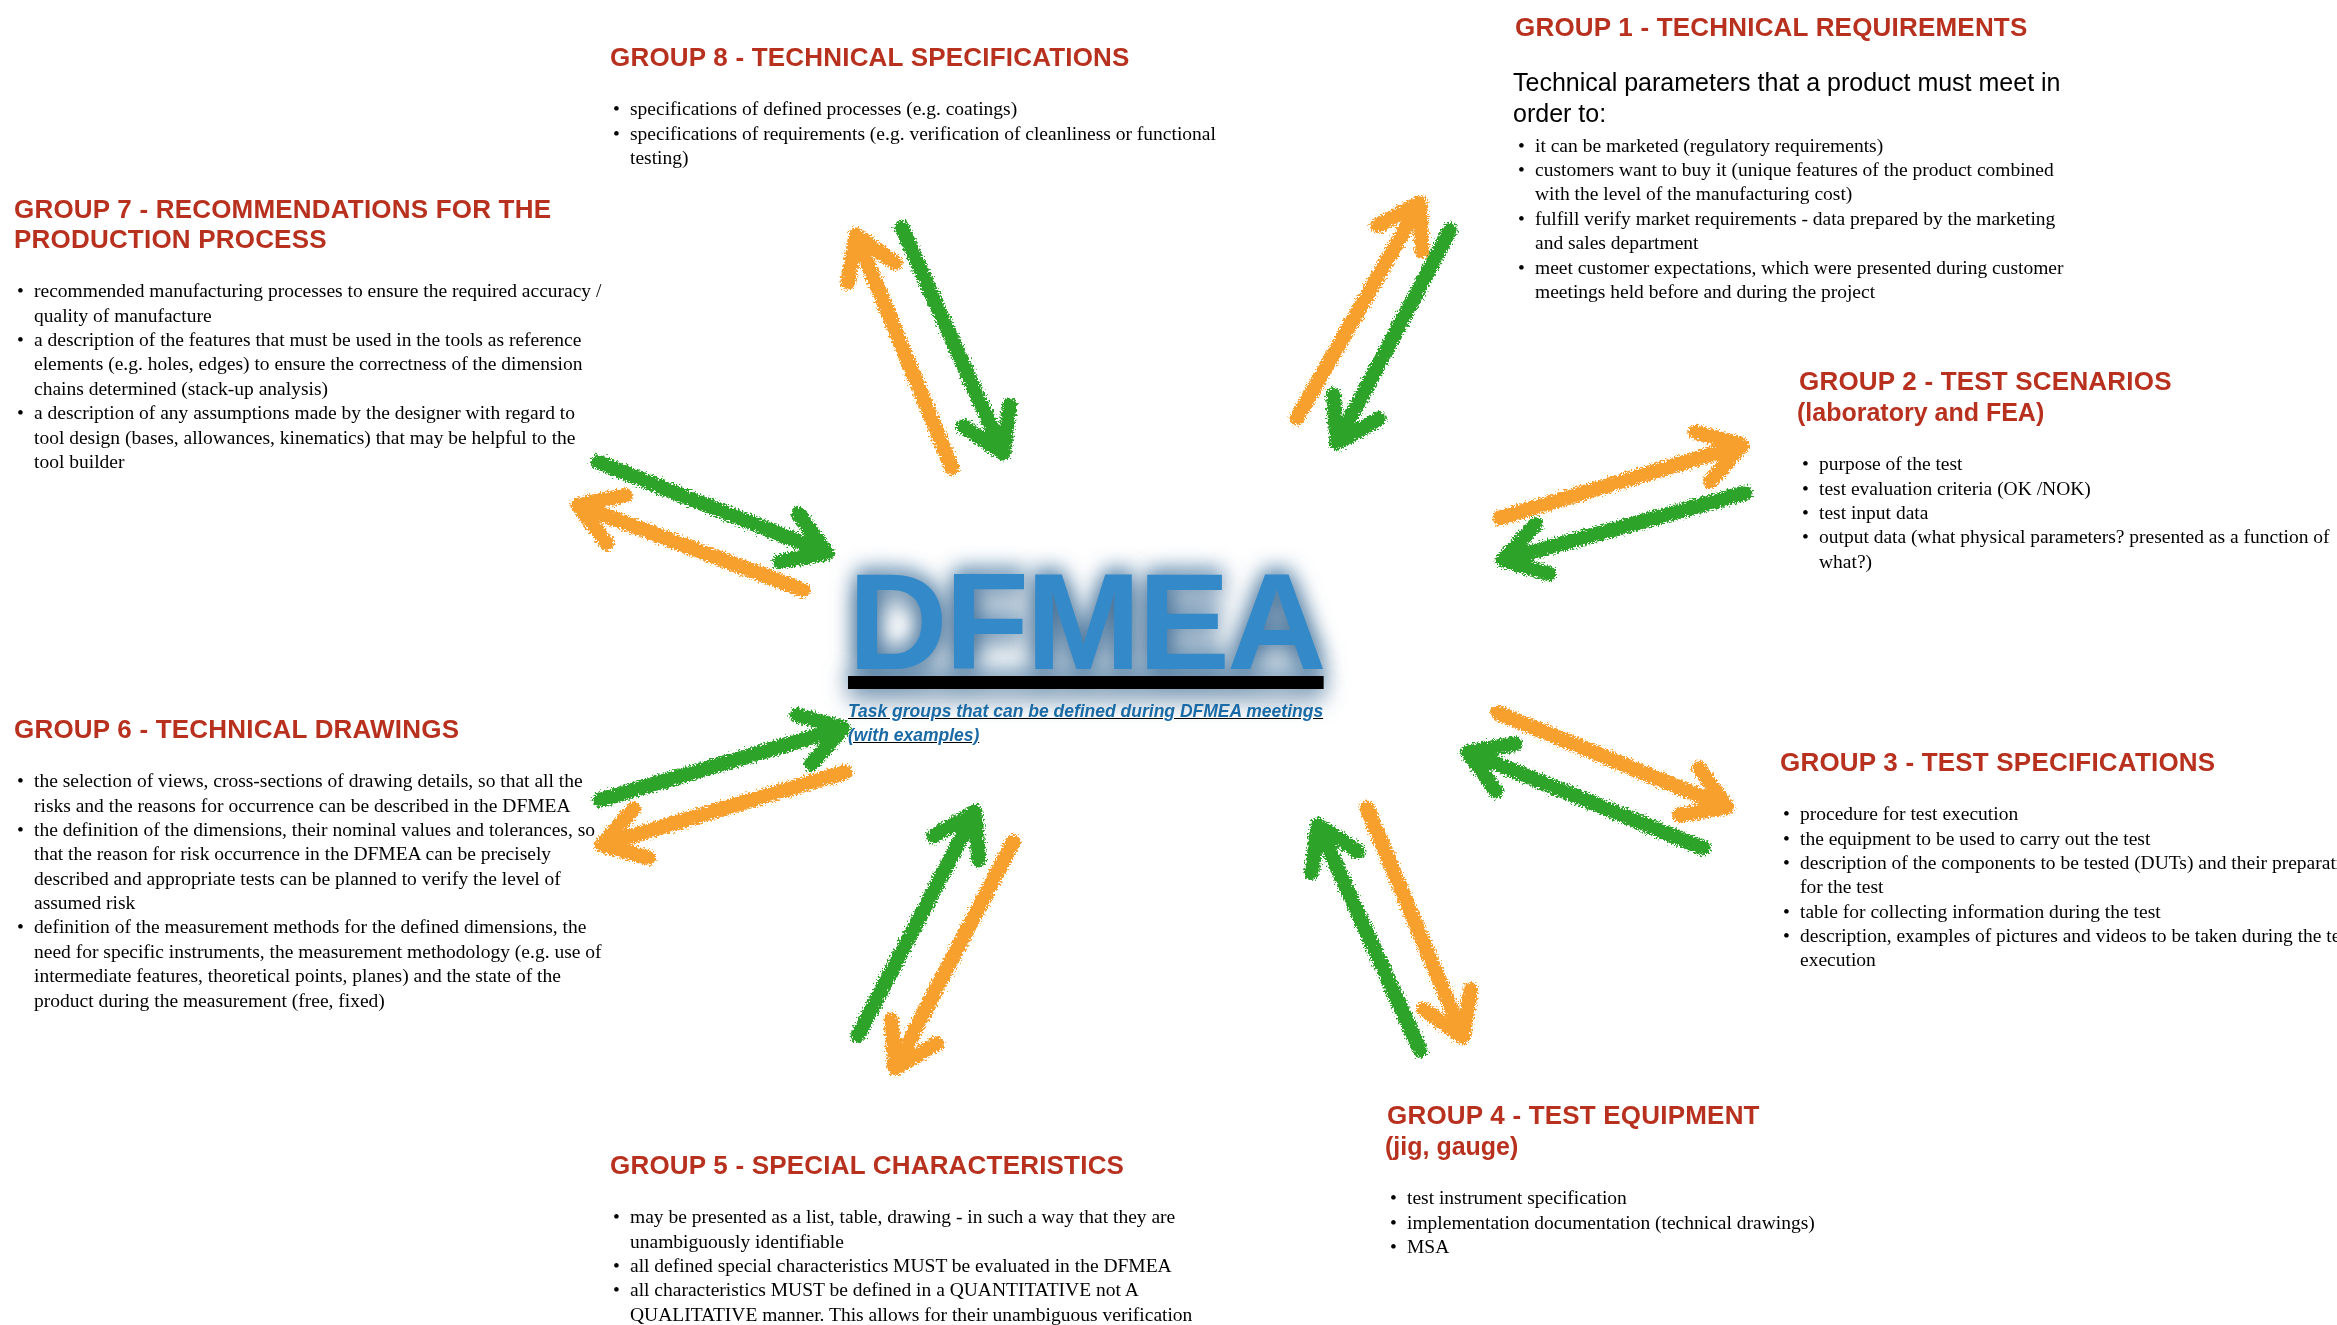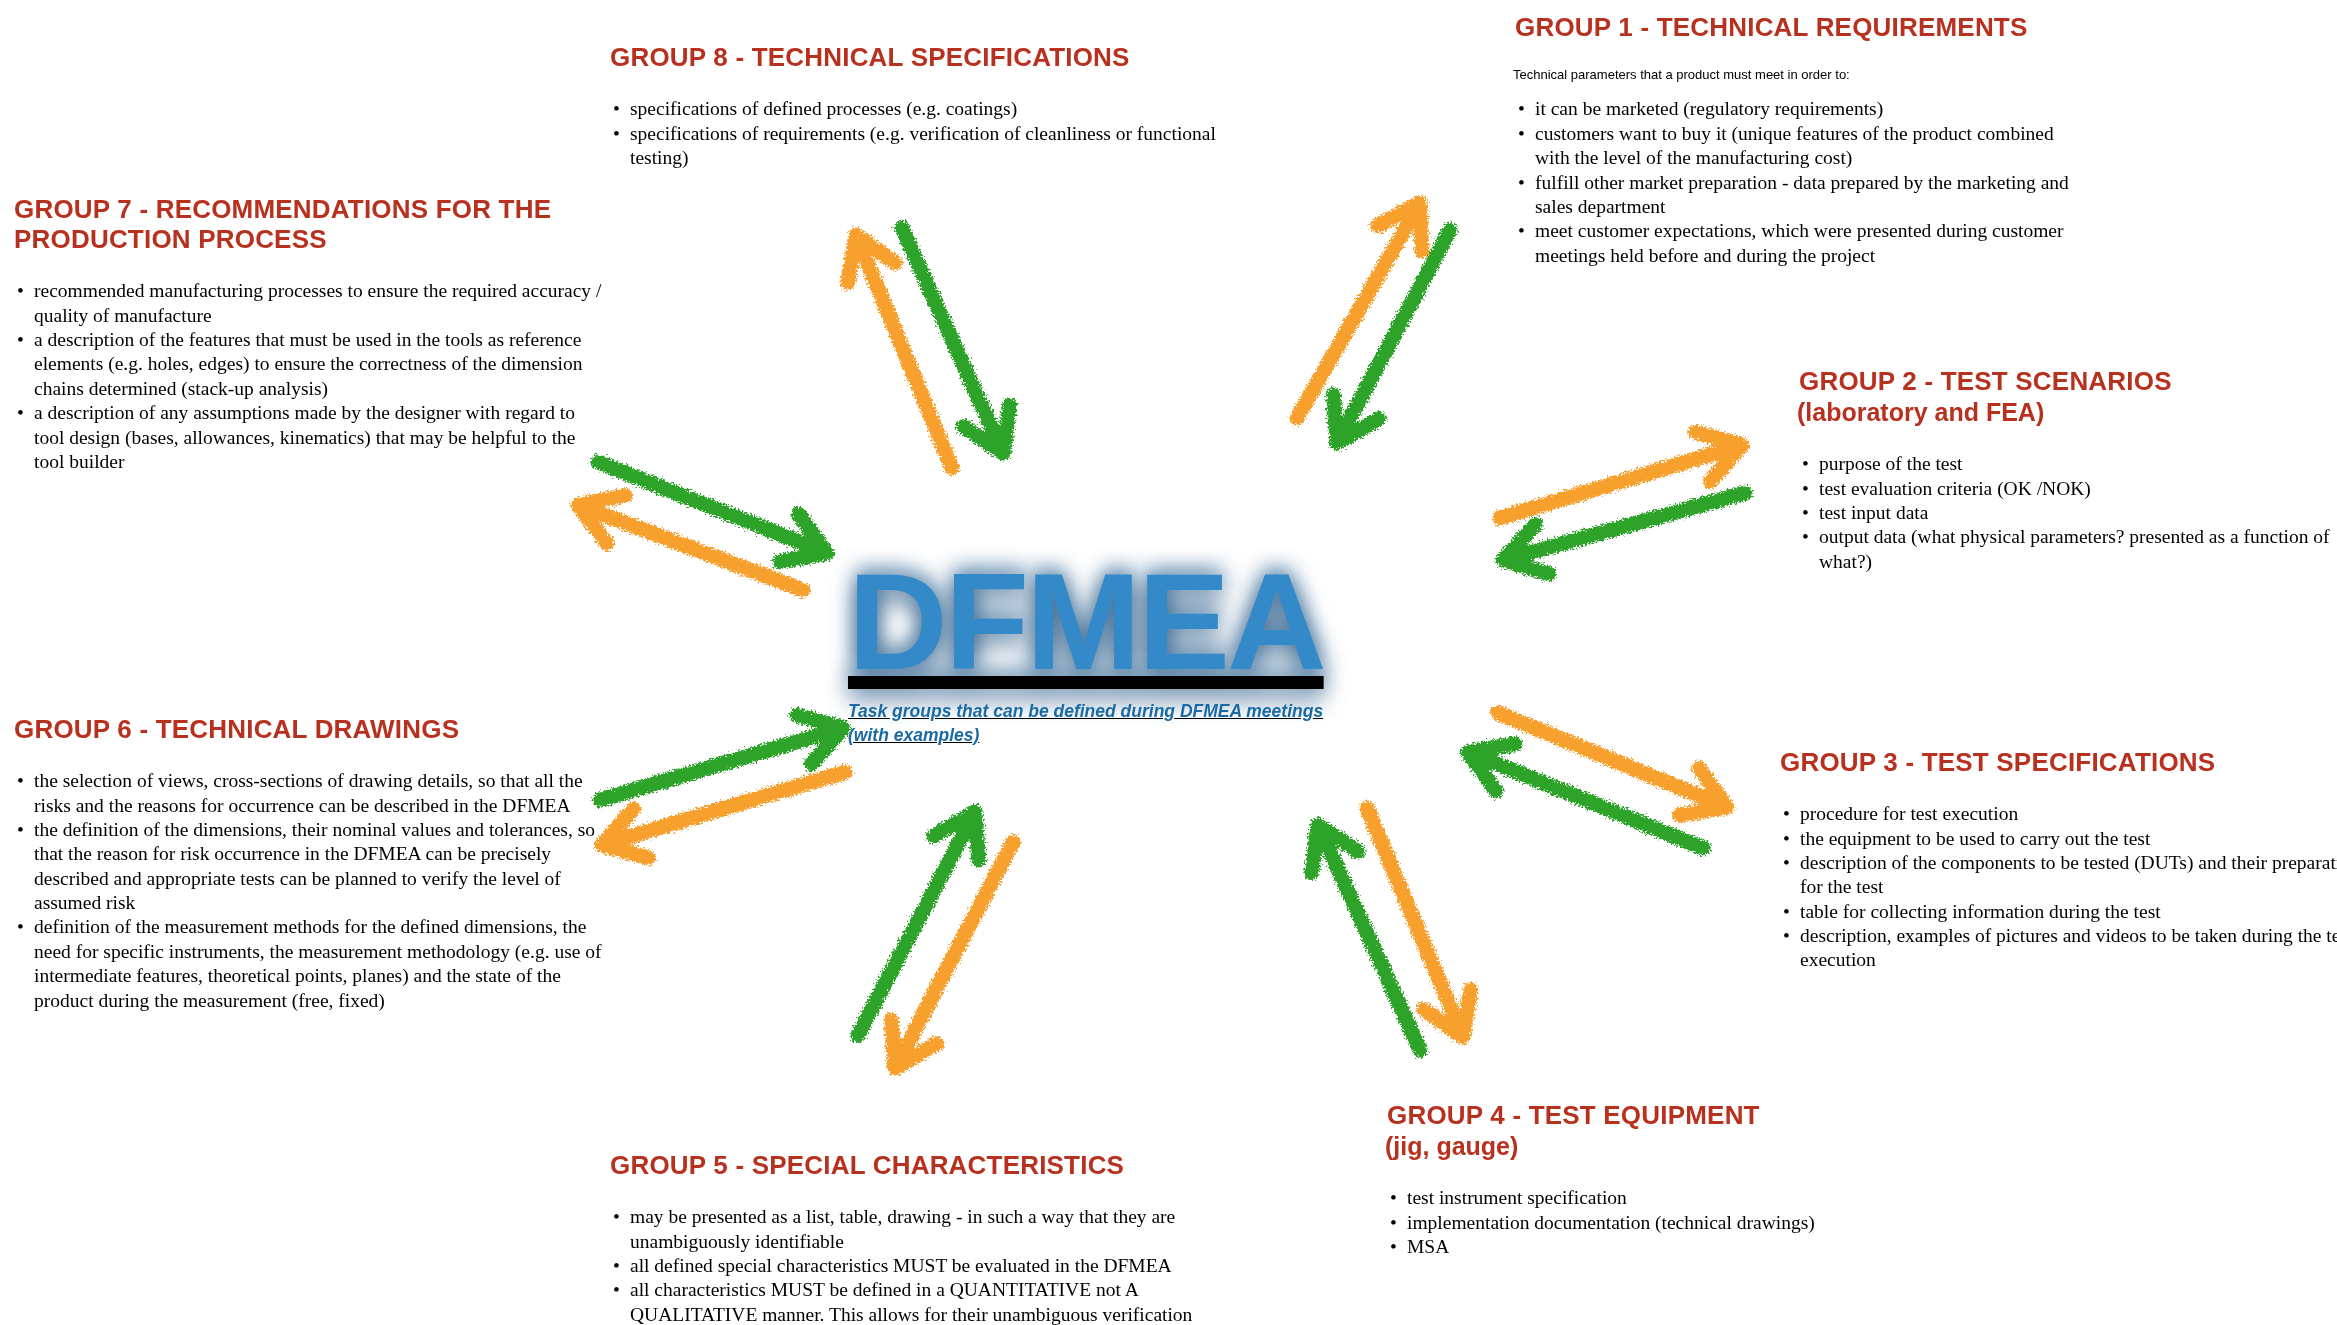--- a/index.html
+++ b/index.html
@@ -10,21 +10,21 @@
 
   .panel { position:absolute; }
   .panel h2 {
     margin:2px; font-size:26px; line-height:1.16; font-weight:bold;
     color:var(--red); letter-spacing:0.2px;
   }
   .panel .sub {
     margin:2px 0 0 0; font-size:25px; line-height:1.16; font-weight:bold; color:var(--red);
   }
   .panel .gap { margin-top:25px; }
-  .intro { margin:0 0 14px 0; font-size:13px; line-height:1.25; }
+  .intro { margin:0 0 4px 0; font-size:25px; line-height:1.25; }
   ul.bullets { list-style:none; margin:0; padding:0; font-size:19.5px; line-height:1.25; }
   ul.bullets li { position:relative; padding-left:22px;font-family:Liberation Serif, serif; }
   ul.bullets li::before { content:"\2022"; position:absolute; left:5px; top:0; }
 
   #center-block { position:absolute; left:848px; top:552px; width:680px; text-align:left;text-decoration:underline; }
   #center-title {
     margin:0; font-size:138px; line-height:1; font-weight:bold; letter-spacing:-3px;
     color:var(--blue);
     text-shadow: 0 0 24px rgba(36,86,131,0.75), 0 14px 22px rgba(36,86,131,0.45), 0 -8px 18px rgba(58,120,170,0.4);
   }
@@ -72,21 +72,21 @@
         <li>specifications of requirements (e.g. verification of cleanliness or functional testing)</li>
       </ul>
   </section>
 
   <section class="panel" style="left:1513px; top:10px; width:560px;">
     <h2>GROUP 1 - TECHNICAL REQUIREMENTS</h2>
     <p class="intro gap">Technical parameters that a product must meet in order to:</p>
     <ul class="bullets">
         <li>it can be marketed (regulatory requirements)</li>
         <li>customers want to buy it (unique features of the product combined with the level of the manufacturing cost)</li>
-        <li>fulfill other market preparation - data prepared by the marketing and sales department</li>
+        <li>fulfill verify market requirements - data prepared by the marketing and sales department</li>
         <li>meet customer expectations, which were presented during customer meetings held before and during the project</li>
       </ul>
   </section>
 
   <section class="panel" style="left:12px; top:192px; width:592px;">
     <h2>GROUP 7 - RECOMMENDATIONS FOR THE PRODUCTION PROCESS</h2>
     <ul class="bullets gap">
         <li>recommended manufacturing processes to ensure the required accuracy / quality of manufacture</li>
         <li>a description of the features that must be used in the tools as reference elements (e.g. holes, edges) to ensure the correctness of the dimension chains determined (stack-up analysis)</li>
         <li>a description of any assumptions made by the designer with regard to tool design (bases, allowances, kinematics) that may be helpful to the tool builder</li>

